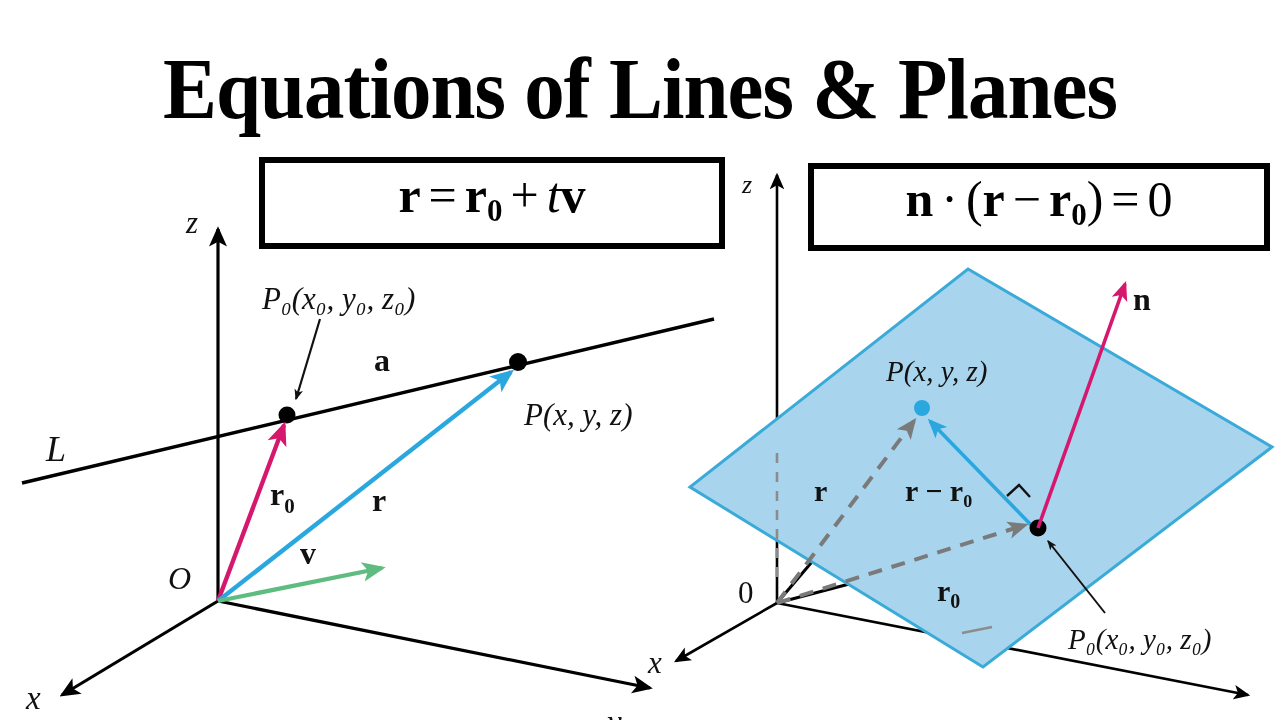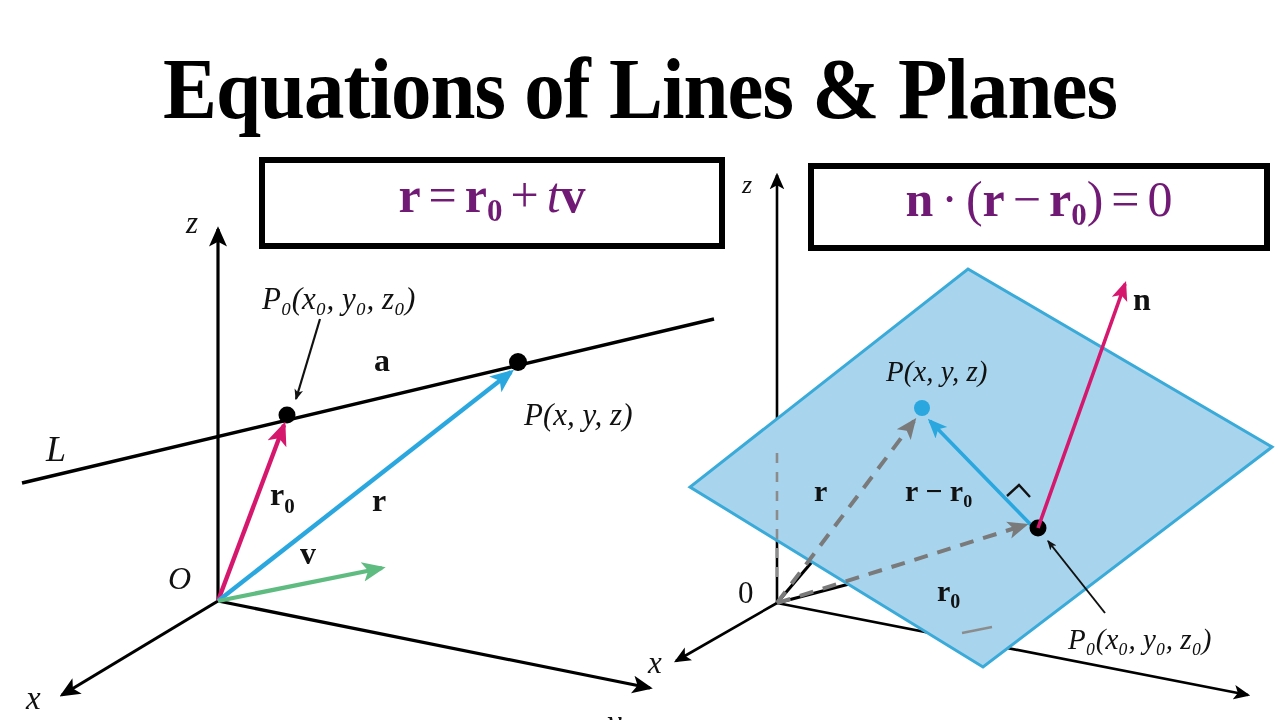--- a/index.html
+++ b/index.html
@@ -37,21 +37,21 @@
 
   
   .eqbox {
     position: absolute;
     box-sizing: border-box;
     background: #ffffff;
     border: 6px solid #000000;
     display: flex;
     align-items: center;
     justify-content: center;
-    color: #701a75;
+    color: #000000;
   }
   #eqbox-line {
     left: 259px;
     top: 124px;
     width: 466px;
     height: 92px;
   }
   #eqbox-plane {
     left: 808px;
     top: 130px;

